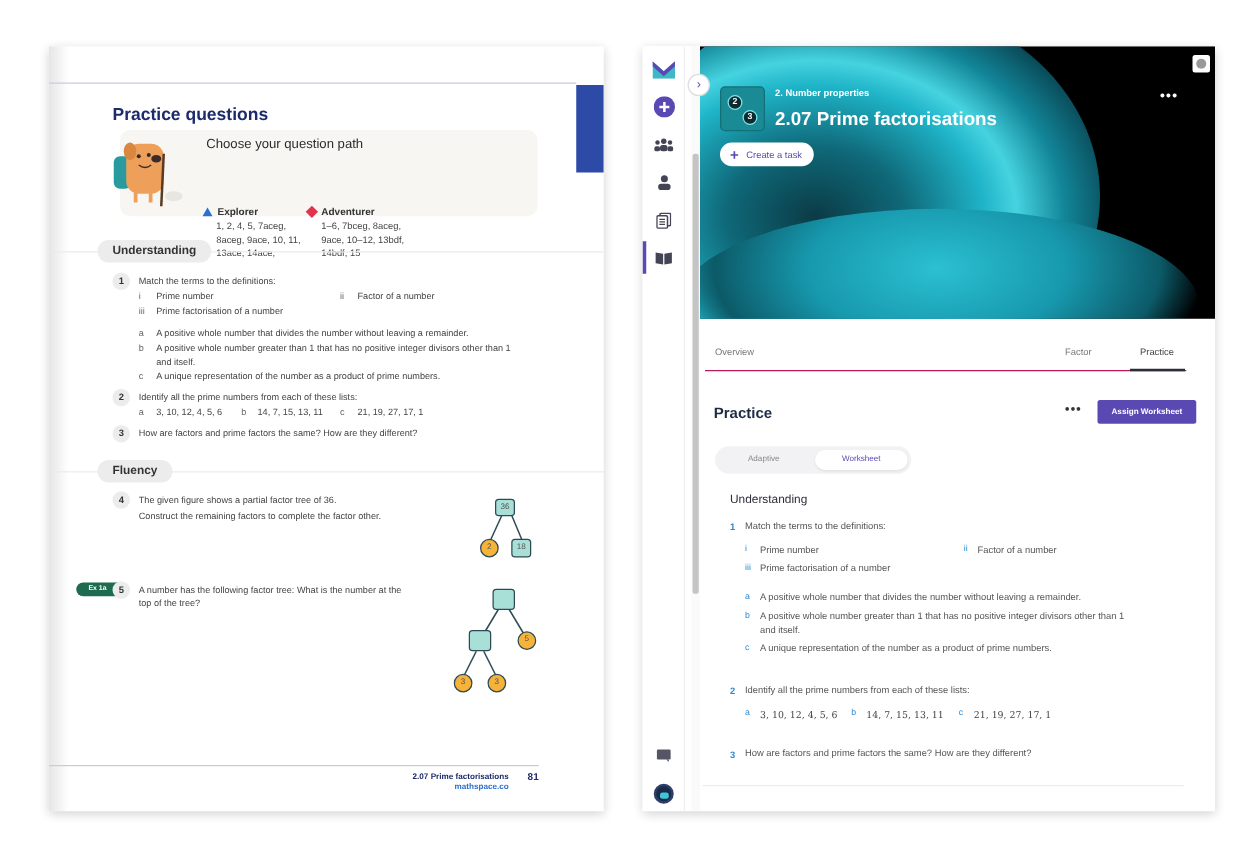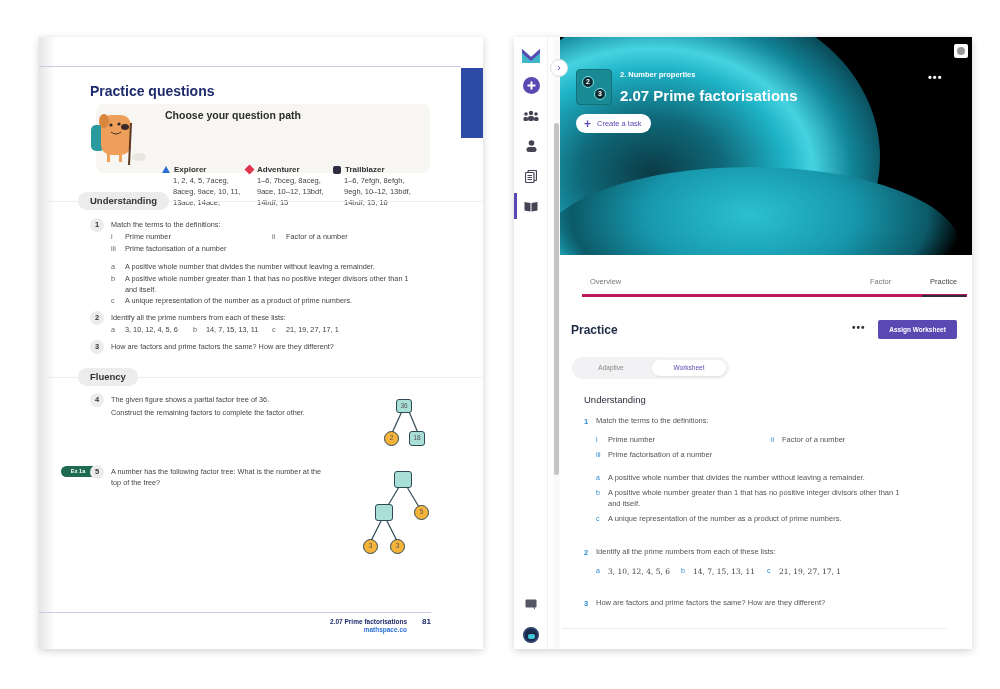--- a/index.html
+++ b/index.html
@@ -17,21 +17,21 @@
     background: linear-gradient(to right, rgba(0,0,0,0.10), rgba(0,0,0,0));
   }
   .book-topline { position: absolute; left: 0; top: 29px; width: 422px; height: 1px; background: #c9cbe0; }
   .book-tab { position: absolute; right: 0; top: 31px; width: 22px; height: 70px; background: #2c4aa6; }
   .book-title { position: absolute; left: 51px; top: 46px; font-size: 14px; font-weight: bold; color: #1d2a6b; }
   .path-box {
     position: absolute; left: 57px; top: 67px; width: 334px; height: 69px;
     background: #f8f6f2; border-radius: 8px;
   }
   .mascot { position: absolute; left: 48px; top: 70px; width: 62px; height: 62px; }
-  .path-heading { position: absolute; left: 126px; top: 72px; font-size: 10.5px; font-weight: bold; color: #2c2c2c; }
+  .path-heading { position: absolute; left: 126px; top: 72px; font-size: 10.5px; font-weight: normal; color: #2c2c2c; }
   .path-col { position: absolute; top: 90px; width: 85px; margin-top: 38px; }
   .path-col .name { font-size: 8px; font-weight: bold; color: #333; display: flex; align-items: center; gap: 4px; }
   .path-col .vals { font-size: 7.5px; color: #444; line-height: 11px; padding-left: 11px; margin-top: 1px; }
   .sym-tri { width: 0; height: 0; border-left: 4px solid transparent; border-right: 4px solid transparent; border-bottom: 7px solid #2a6fd1; display: inline-block; }
   .sym-dia { width: 7px; height: 7px; background: #e0334c; transform: rotate(45deg); display: inline-block; }
   .sym-oct { width: 8px; height: 8px; background: #2c2e40; border-radius: 2px; display: inline-block; }
 
   .section-pill {
     position: absolute; height: 18px; border-radius: 9px; background: #ececec;
     font-size: 9.5px; font-weight: bold; color: #333; padding: 3px 12px;
@@ -104,21 +104,21 @@
     background: #f0f1f3;
   }
   .curr-code { position: absolute; left: 8px; top: 8px; font-size: 7.5px; color: #333; }
   .curr-desc { position: absolute; left: 8px; top: 22px; font-size: 7px; color: #888; white-space: nowrap; }
   .close-btn {
     position: absolute; left: 440px; top: 7px; width: 14px; height: 14px; background: #fff; border-radius: 2px;
     display: flex; align-items: center; justify-content: center;
   }
   .close-btn span { width: 8px; height: 8px; border-radius: 50%; background: #999; display: block; }
 
-  .tabs { position: absolute; left: 68px; top: 234px; width: 385px; height: 26px; border-bottom: 3px solid #be185d; }
+  .tabs { position: absolute; left: 50px; top: 234px; width: 385px; height: 26px; border-bottom: 1px solid #be185d; }
   .tab { position: absolute; top: 6px; font-size: 7.5px; color: #777; }
   .tab-active-line { position: absolute; left: 340px; top: 24px; width: 44px; height: 2px; background: #2c2c3a; }
 
   .prac-title { position: absolute; left: 57px; top: 286px; font-size: 12px; font-weight: bold; color: #1f2a44; }
   .prac-more { position: absolute; left: 338px; top: 285px; font-size: 10px; font-weight: bold; color: #333; letter-spacing: 1px; }
   .assign-btn {
     position: absolute; left: 364px; top: 283px; width: 79px; height: 19px; border-radius: 2px;
     background: #5a49b3; color: #fff; font-size: 6.5px; font-weight: bold; text-align: center; line-height: 19px;
   }
   .seg {
@@ -181,31 +181,20 @@
     <div class="name">
         <span class="sym-dia"></span>
         <span>Adventurer</span>
       </div>
     <div class="vals">
       <div>1–6, 7bceg, 8aceg,</div>
       <div>9ace, 10–12, 13bdf,</div>
       <div>14bdf, 15</div>
     </div>
   </div>
-  <div class="path-col" style="left:294px">
-    <div class="name">
-        <span class="sym-oct"></span>
-        <span>Trailblazer</span>
-      </div>
-    <div class="vals">
-      <div>1–6, 7efgh, 8efgh,</div>
-      <div>9egh, 10–12, 13bdf,</div>
-      <div>14bdf, 15, 16</div>
-    </div>
-  </div>
 
   <div class="section-line" style="left:0; top:164px; width:444px;"></div>
   <div class="section-pill" style="left:39px; top:155px;">Understanding</div>
 
   <div class="qnum" style="left:51px; top:181px;">1</div>
   <div class="btxt" style="left:72px; top:183px;">Match the terms to the definitions:</div>
   <div class="blbl" style="left:72px; top:195px;">i</div>
   <div class="btxt" style="left:86px; top:195px;">Prime number</div>
   <div class="blbl" style="left:233px; top:195px;">ii</div>
   <div class="btxt" style="left:247px; top:195px;">Factor of a number</div>

